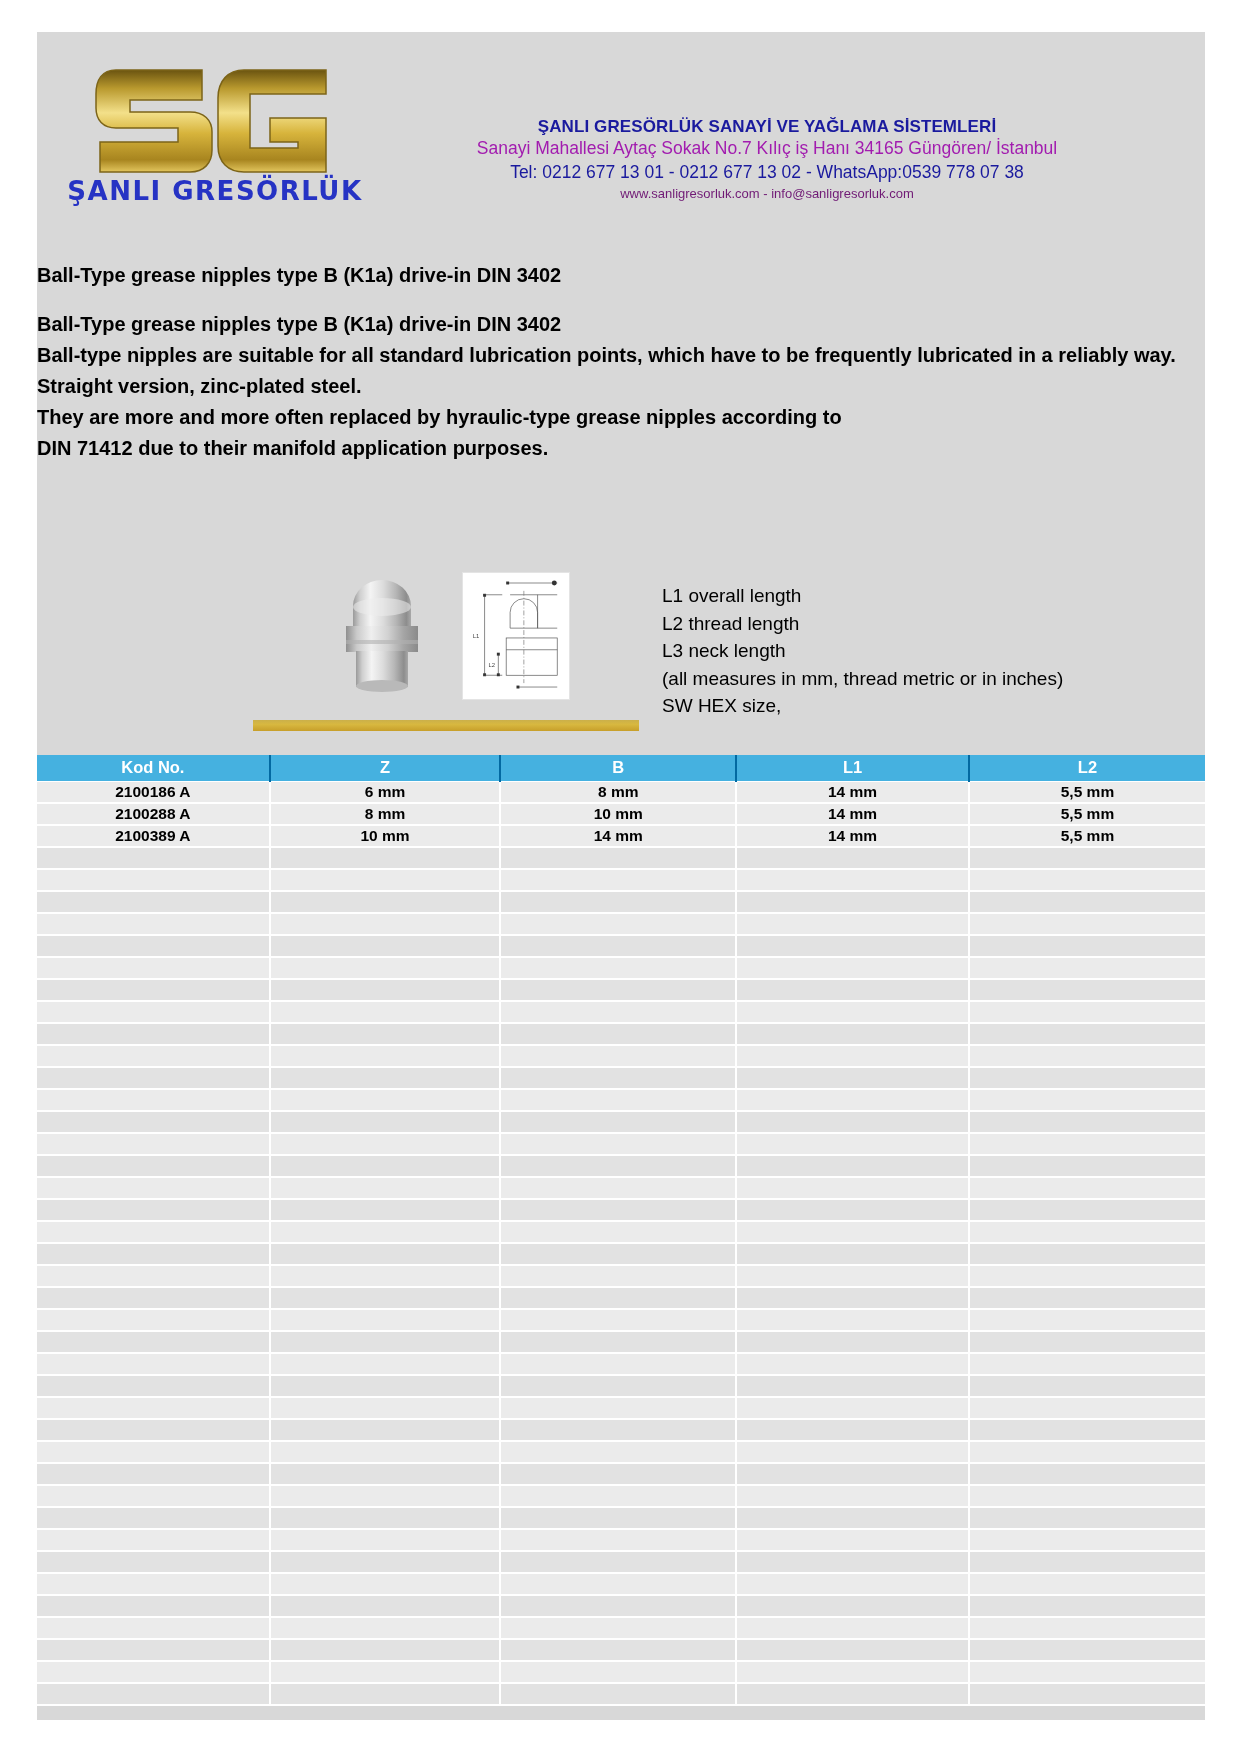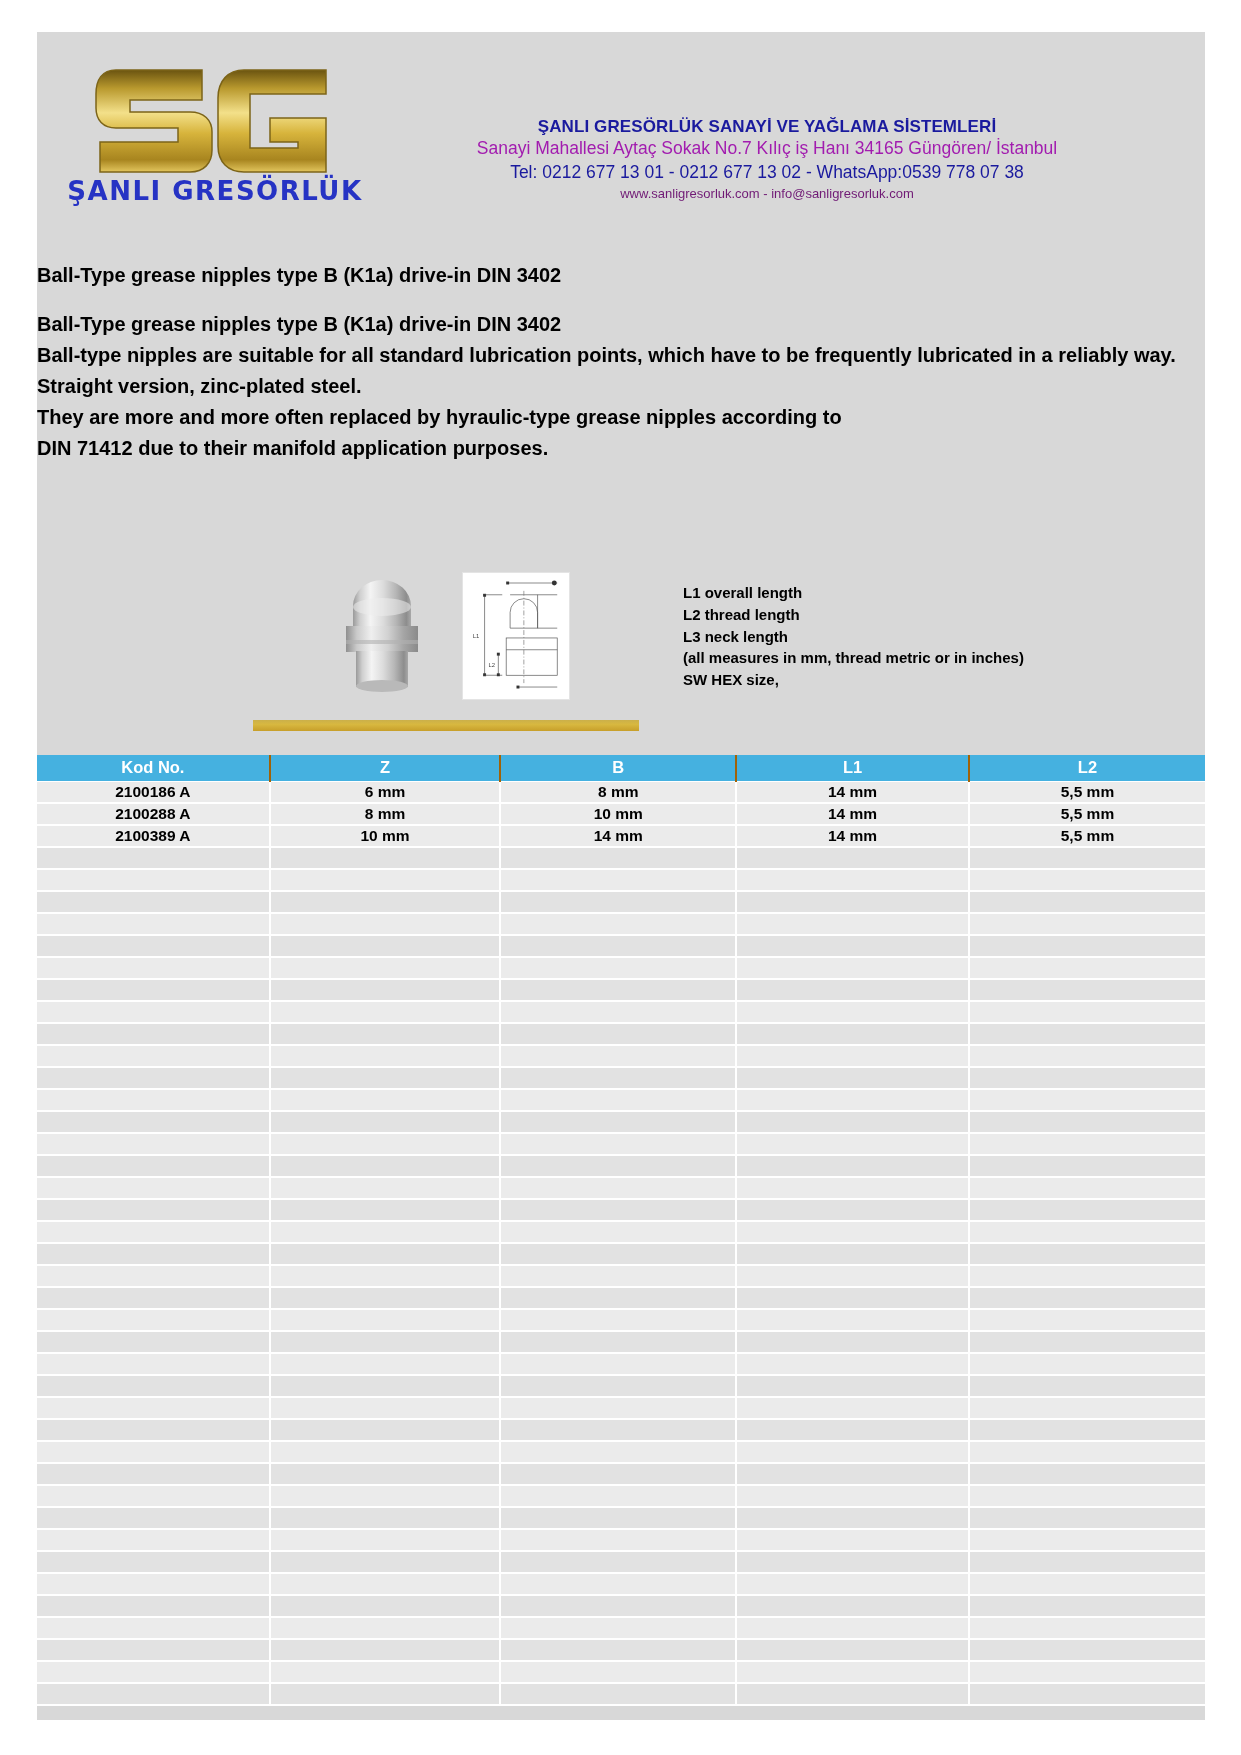--- a/index.html
+++ b/index.html
@@ -123,26 +123,25 @@
     top: 10px;
     width: 108px;
     height: 128px;
     background: #ffffff;
     border: 1px solid #e4e4e4;
   }
   .legend {
     position: absolute;
     left: 625px;
     top: 20px;
-    font-size: 15px;
-    font-weight: bold;
+    font-size: 19px;
+    font-weight: normal;
     color: #000000;
     line-height: 1.45;
     white-space: nowrap;
-    margin-left: 21px;
   }
 
   
   .gold-bar {
     position: absolute;
     left: 216px;
     top: 688px;
     width: 386px;
     height: 11px;
     background: linear-gradient(to bottom, #cbb04a 0%, #d8b840 40%, #c79f2a 100%);
@@ -165,21 +164,21 @@
   table.spec col.c2 { width: 214px; }
   table.spec col.c3 { width: 211px; }
   table.spec col.c4 { width: 214px; }
   table.spec th {
     background: #45b1e0;
     color: #ffffff;
     font-size: 16.5px;
     font-weight: bold;
     height: 26px;
     text-align: center;
-    border-right: 2px solid #a16207;
+    border-right: 2px solid #0369a1;
     border-bottom: 1px solid #ffffff;
   }
   table.spec th:last-child { border-right: none; }
   table.spec td {
     height: 22px;
     text-align: center;
     font-size: 15.5px;
     font-weight: bold;
     color: #000000;
     border-right: 2px solid #ffffff;

